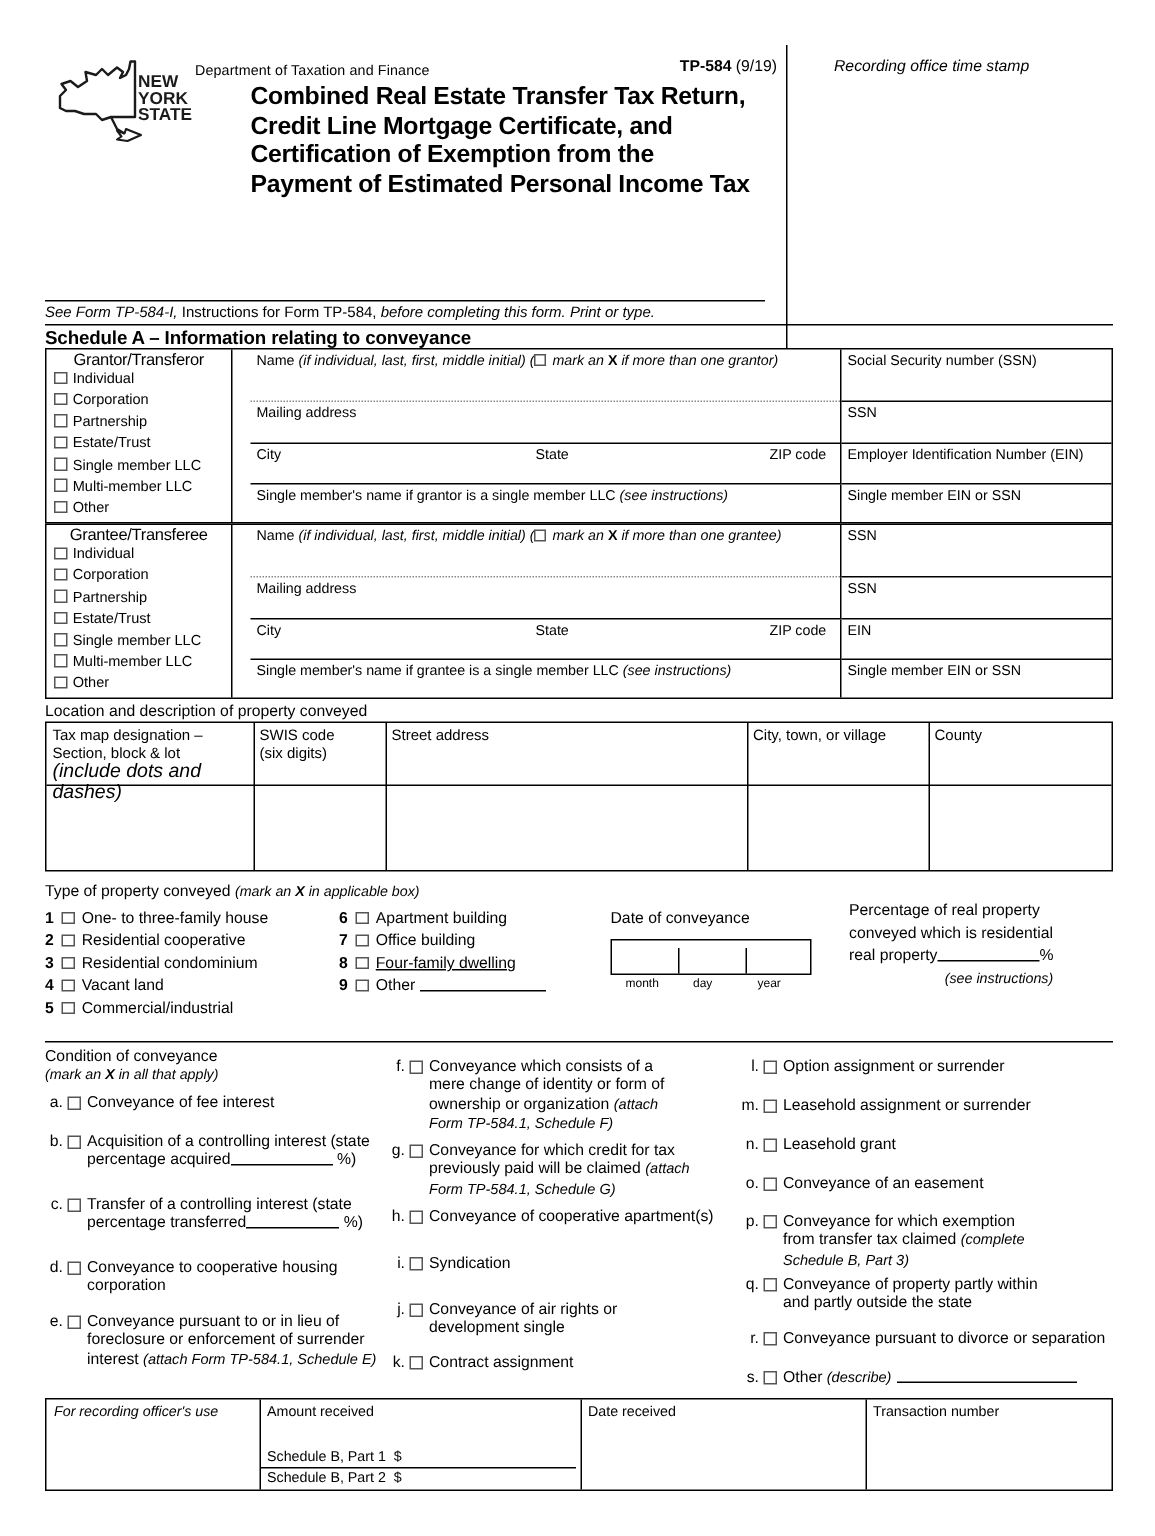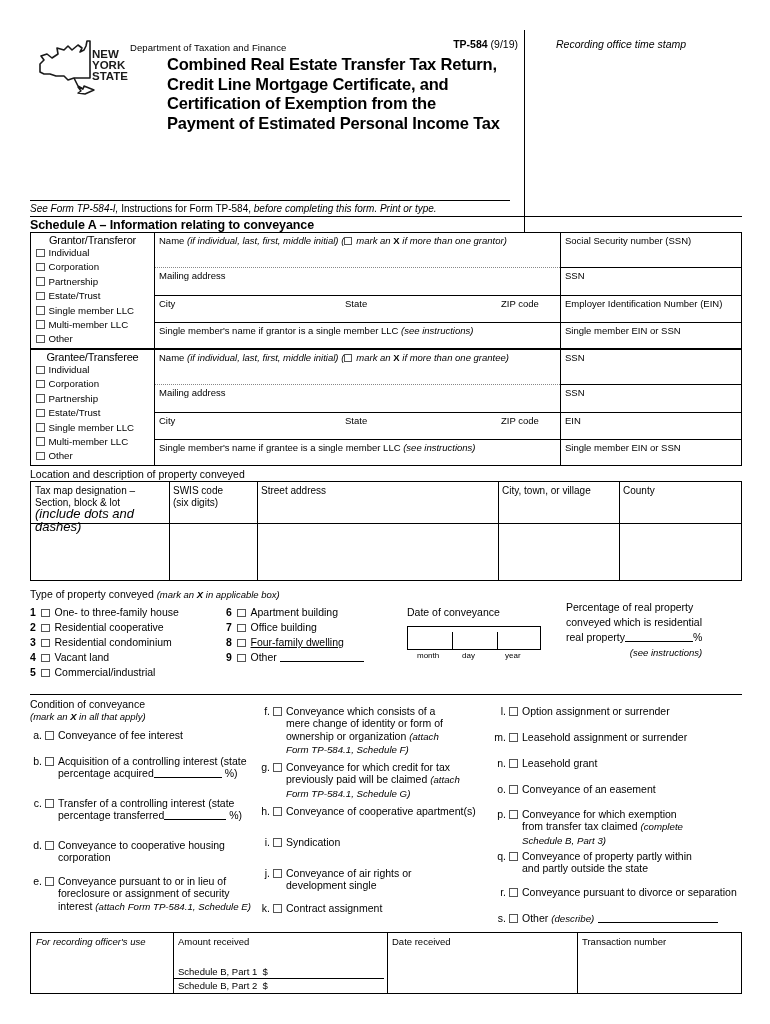--- a/index.html
+++ b/index.html
@@ -141,21 +141,21 @@
     margin-right: 4px;
   }
   .cb.sm { width: 8px; height: 8px; }
 
   .party .fields {
     position: absolute;
     left: 124px; top: 0; right: 0; bottom: 0;
   }
   .party .fr {
     position: absolute;
-    left: 0; right: 0;
+    left: 12px; right: 0;
     box-sizing: border-box;
   }
   .party .fr .main {
     position: absolute;
     left: 0; top: 0; bottom: 0;
     right: 180px;
     box-sizing: border-box;
     border-right: 1.2px solid #000;
   }
   .party .fr .ssn {
@@ -591,21 +591,21 @@
       <span class="txt"><span>Transfer of a controlling interest (state</span><br><span>percentage transferred</span><span class="uline" style="width:62px;"></span> <span>%)</span></span>
     </div>
     <div class="conditem" style="left:0; top:144px; width:222px;">
       <span class="ltr">d.</span>
       <span class="box cb"></span>
       <span class="txt"><span>Conveyance to cooperative housing</span><br><span>corporation</span></span>
     </div>
     <div class="conditem" style="left:0; top:180px; width:230px;">
       <span class="ltr">e.</span>
       <span class="box cb"></span>
-      <span class="txt"><span>Conveyance pursuant to or in lieu of</span><br><span>foreclosure or assignment of security</span><br><span>interest </span><i>(attach Form TP-584.1, Schedule E)</i></span>
+      <span class="txt"><span>Conveyance pursuant to or in lieu of</span><br><span>foreclosure or enforcement of surrender</span><br><span>interest </span><i>(attach Form TP-584.1, Schedule E)</i></span>
     </div>
 
     <div class="conditem" style="left:228px; top:10px; width:220px;">
       <span class="ltr">f.</span>
       <span class="box cb"></span>
       <span class="txt"><span>Conveyance which consists of a</span><br><span>mere change of identity or form of</span><br><span>ownership or organization </span><i>(attach</i><br><i>Form TP-584.1, Schedule F)</i></span>
     </div>
     <div class="conditem" style="left:228px; top:66px; width:228px;">
       <span class="ltr">g.</span>
       <span class="box cb"></span>

